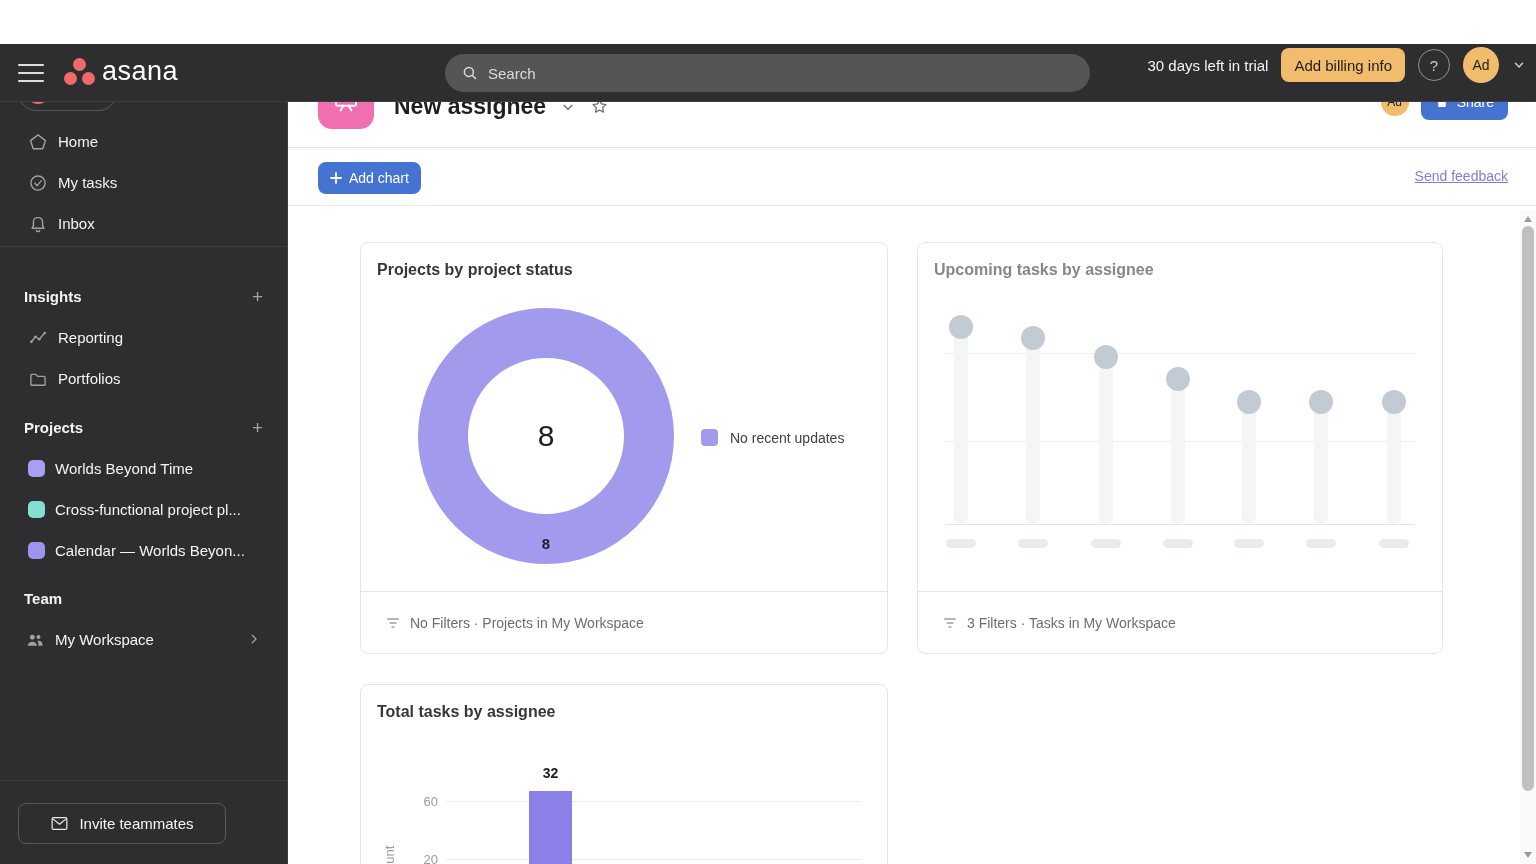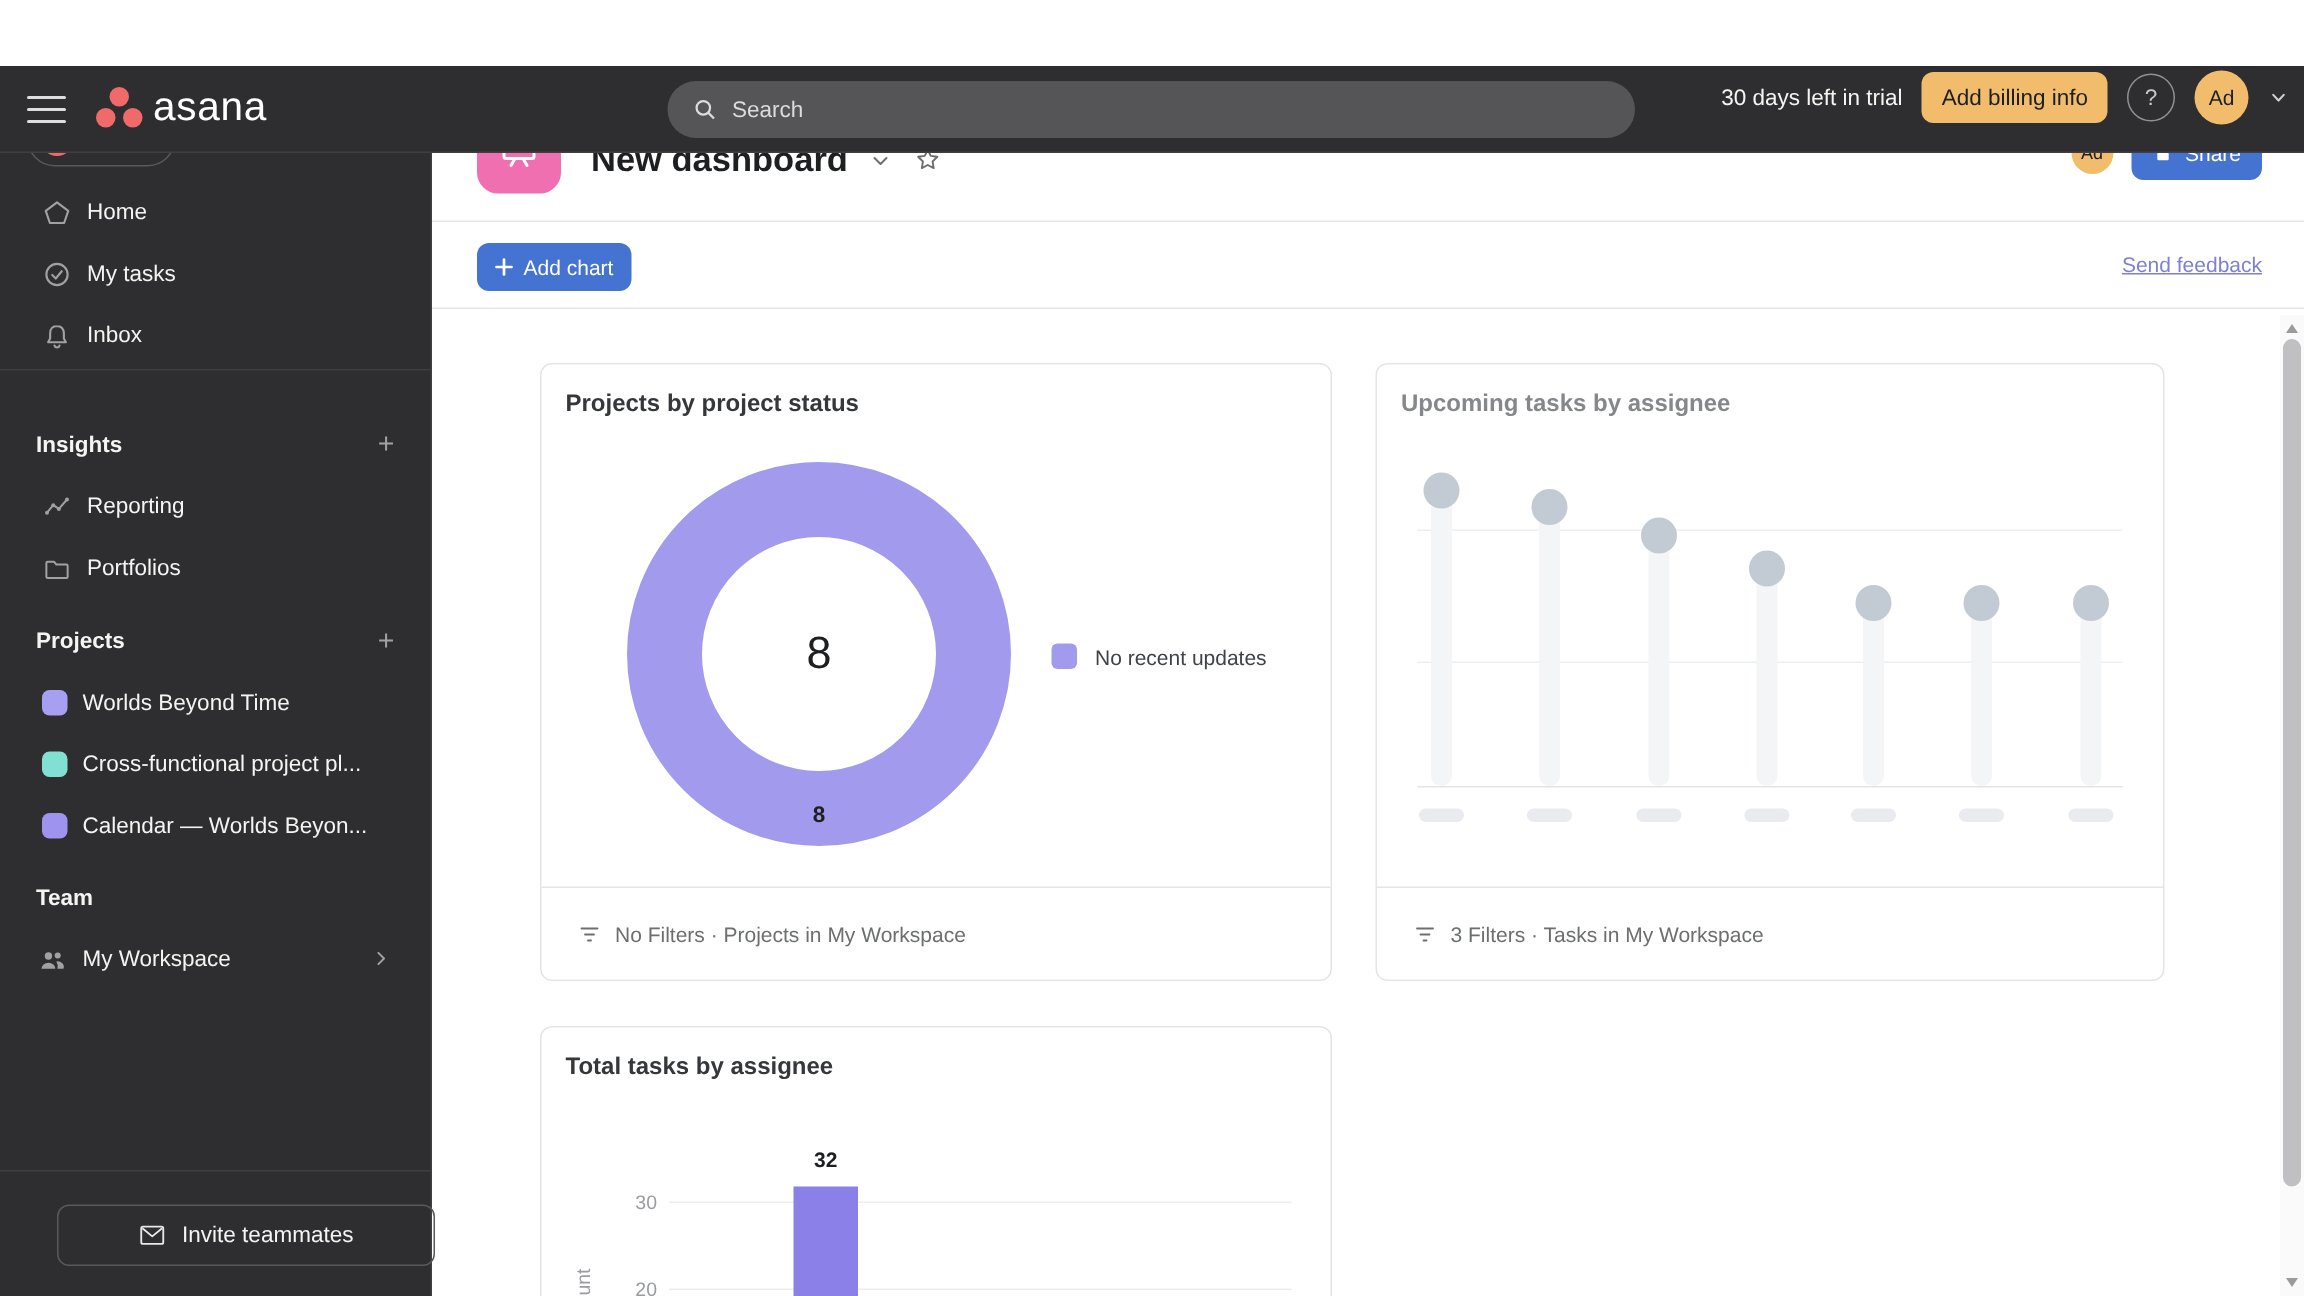--- a/index.html
+++ b/index.html
@@ -51,23 +51,23 @@
   .side-row .ic { width:20px; height:20px; flex:0 0 auto; display:flex; align-items:center; justify-content:center; }
   .side-divider { height:1px; background:#3d3e40; margin-top:2px; }
   .section-head { height:41px; display:flex; align-items:center; justify-content:space-between;
     padding:0 24px; font-size:15px; font-weight:700; }
   .section-plus { background:none; border:none; color:#a2a0a2; font-size:19px; cursor:pointer;
     line-height:1; font-family:inherit; }
   .swatch { width:17px; height:17px; border-radius:5px; flex:0 0 auto; }
   .row-label { white-space:nowrap; overflow:hidden; text-overflow:ellipsis; padding-right:18px; }
   .chev-right { position:absolute; right:26px; top:13px; }
   .sidebar-bottom { position:absolute; left:0; right:0; bottom:0; border-top:1px solid #3d3e40; padding:22px 18px 20px; }
-  .invite-btn { width:252px; height:41px; border:1px solid #59595b; border-radius:8px; background:transparent;
+  .invite-btn { width:208px; height:41px; border:1px solid #59595b; border-radius:8px; background:transparent;
     color:#f5f4f3; font-size:15px; display:flex; align-items:center; justify-content:center; gap:10px;
-    cursor:pointer; font-family:inherit;margin-left:20px; }
+    cursor:pointer; font-family:inherit; }
 
   
   .main { position:absolute; left:288px; top:58px; width:1248px; height:806px; background:#fff; }
   .page-header { height:90px; border-bottom:1px solid #e8e6e4; position:relative; }
   .board-tile { position:absolute; left:30px; top:15px; width:56px; height:56px; border-radius:14px;
     background:#f06fb0; display:flex; align-items:center; justify-content:center; }
   .ph-text { position:absolute; left:106px; top:16px; }
   .breadcrumb-row { display:flex; align-items:center; gap:6px; color:#6d6e6f; font-size:14px; }
   .breadcrumb-row .bc { cursor:pointer; }
   .title-row { display:flex; align-items:center; gap:14px; margin-top:3px; }
@@ -295,21 +295,21 @@
         </svg>
     </div>
     <div class="ph-text">
       <div class="breadcrumb-row">
         <span class="bc">Reporting</span>
         <svg width="11" height="11" viewBox="0 0 24 24" fill="none" stroke="#6d6e6f" stroke-width="2.4" stroke-linecap="round" stroke-linejoin="round">
             <polyline points="9,5 16,12 9,19"></polyline>
           </svg>
       </div>
       <div class="title-row">
-        <span class="page-title">New dashboard</span>
+        <span class="page-title">New assignee</span>
         <svg width="16" height="16" viewBox="0 0 24 24" fill="none" stroke="#6d6e6f" stroke-width="2" stroke-linecap="round" stroke-linejoin="round">
             <polyline points="6,9.5 12,15.5 18,9.5"></polyline>
           </svg>
         <svg width="19" height="19" viewBox="0 0 24 24" fill="none" stroke="#6d6e6f" stroke-width="1.6" stroke-linejoin="round">
             <path d="M12 3.6l2.5 5.1 5.6.8-4.05 3.95.95 5.6L12 16.4l-5 2.65.95-5.6L3.9 9.5l5.6-.8z"></path>
           </svg>
       </div>
     </div>
     <div class="ph-right">
       <div class="avatar sm">Ad</div>
@@ -391,21 +391,21 @@
             <line x1="10.5" y1="18" x2="13.5" y2="18"></line>
           </svg>
         <span>3 Filters · Tasks in My Workspace</span>
       </div>
     </section>
 
     <section class="card card3">
       <h3 class="card-title">Total tasks by assignee</h3>
       <div class="bar-grid" style="top:116px;"></div>
       <div class="bar-grid" style="top:174px;"></div>
-      <span class="bar-tick" style="top:109px;">30</span>
+      <span class="bar-tick" style="top:109px;">60</span>
       <span class="bar-tick" style="top:167px;">20</span>
       <span class="y-axis-title">Count</span>
       <div class="bar-rect" style="background: rgb(139, 128, 232);"></div>
       <span class="bar-value">32</span>
     </section>
 
     <div class="scrollbar">
       <div class="sb-arrow sb-up"></div>
       <div class="sb-thumb"></div>
       <div class="sb-arrow sb-down"></div>

